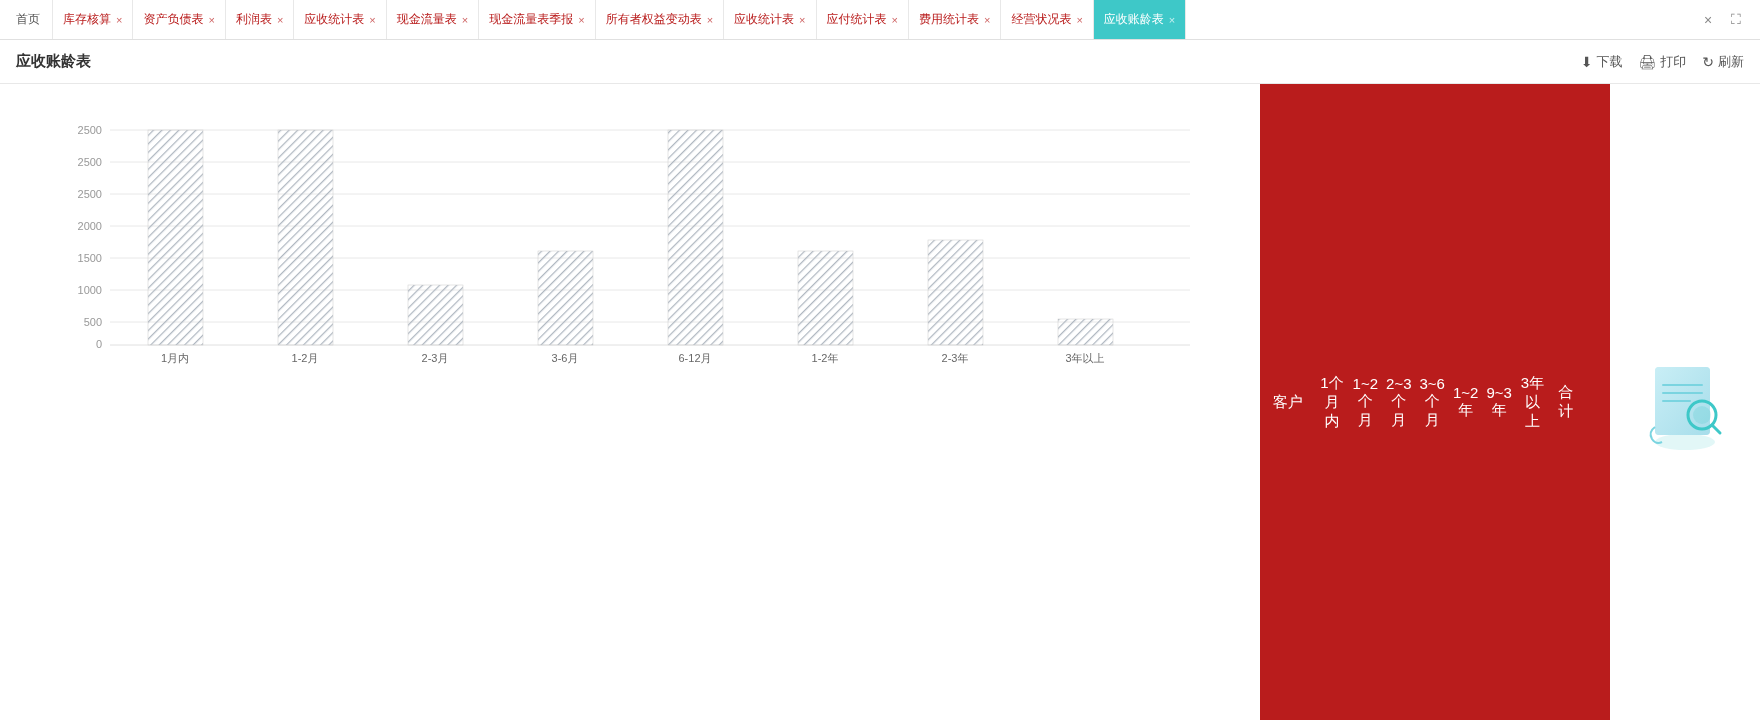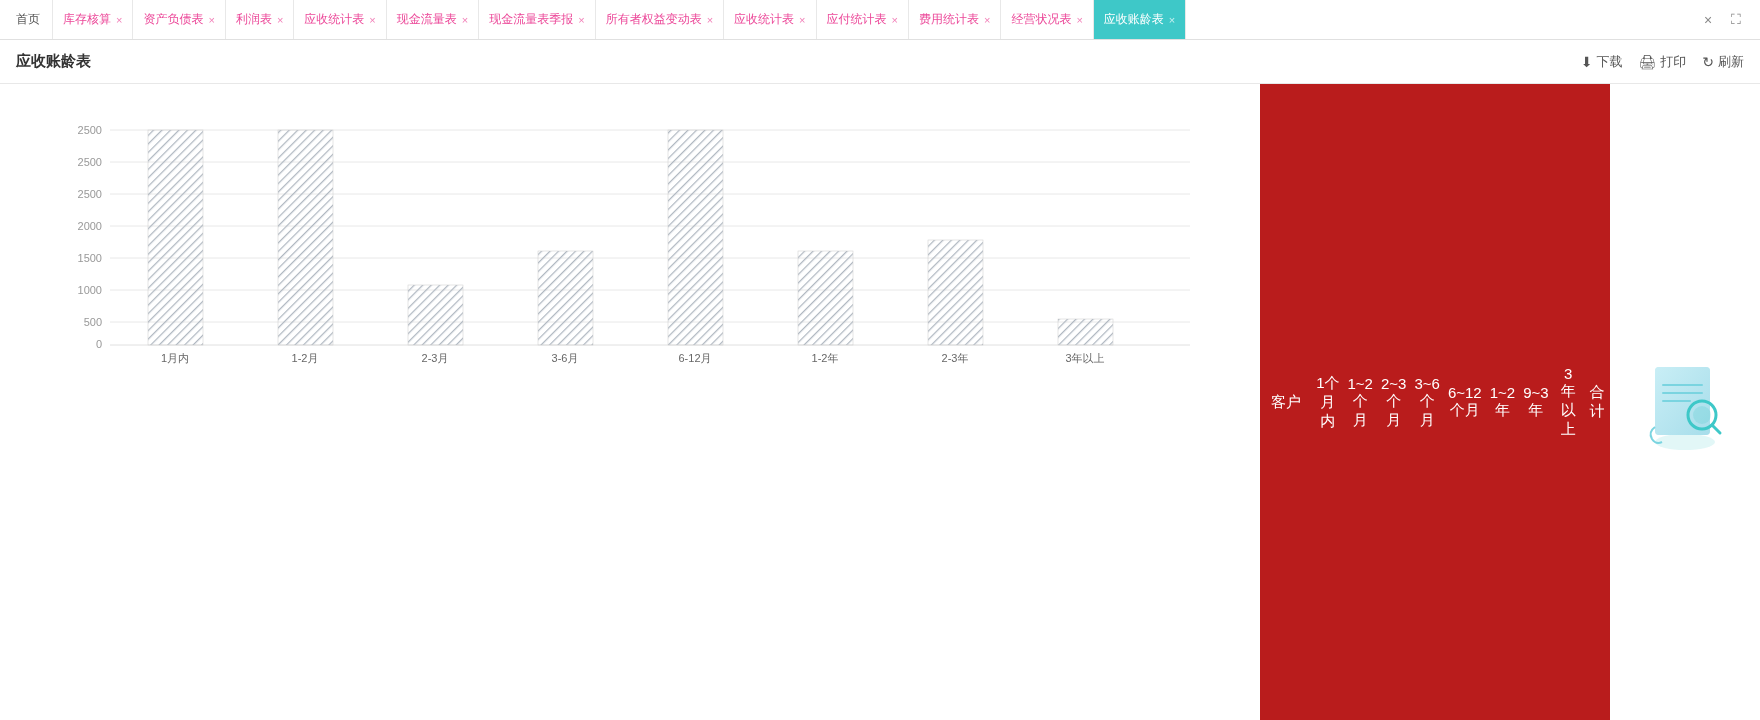--- a/index.html
+++ b/index.html
@@ -18,21 +18,21 @@
       position: relative;
     }
     .tab-bar::-webkit-scrollbar { height: 0; }
 
     .tab-item {
       display: inline-flex;
       align-items: center;
       padding: 0 10px;
       height: 40px;
       cursor: pointer;
-      color: #ec4899;
+      color: #b91c1c;
       font-size: 12px;
       border-right: 1px solid #e8e8e8;
       flex-shrink: 0;
       white-space: nowrap;
     }
     .tab-item.active {
       background: #3ec8c8;
       color: #fff;
     }
     .tab-close {
@@ -306,23 +306,20 @@
     <div class="th-cell">
       <span>1~2个月</span>
     </div>
     <div class="th-cell">
       <span>2~3个月</span>
     </div>
     <div class="th-cell">
       <span>3~6个月</span>
     </div>
     <div class="th-cell">
-      <span>6~12个月</span>
-    </div>
-    <div class="th-cell">
       <span>1~2年</span>
     </div>
     <div class="th-cell">
       <span>9~3年</span>
     </div>
     <div class="th-cell">
       <span>3年以上</span>
     </div>
     <div class="th-cell">
       <span>合计</span>

